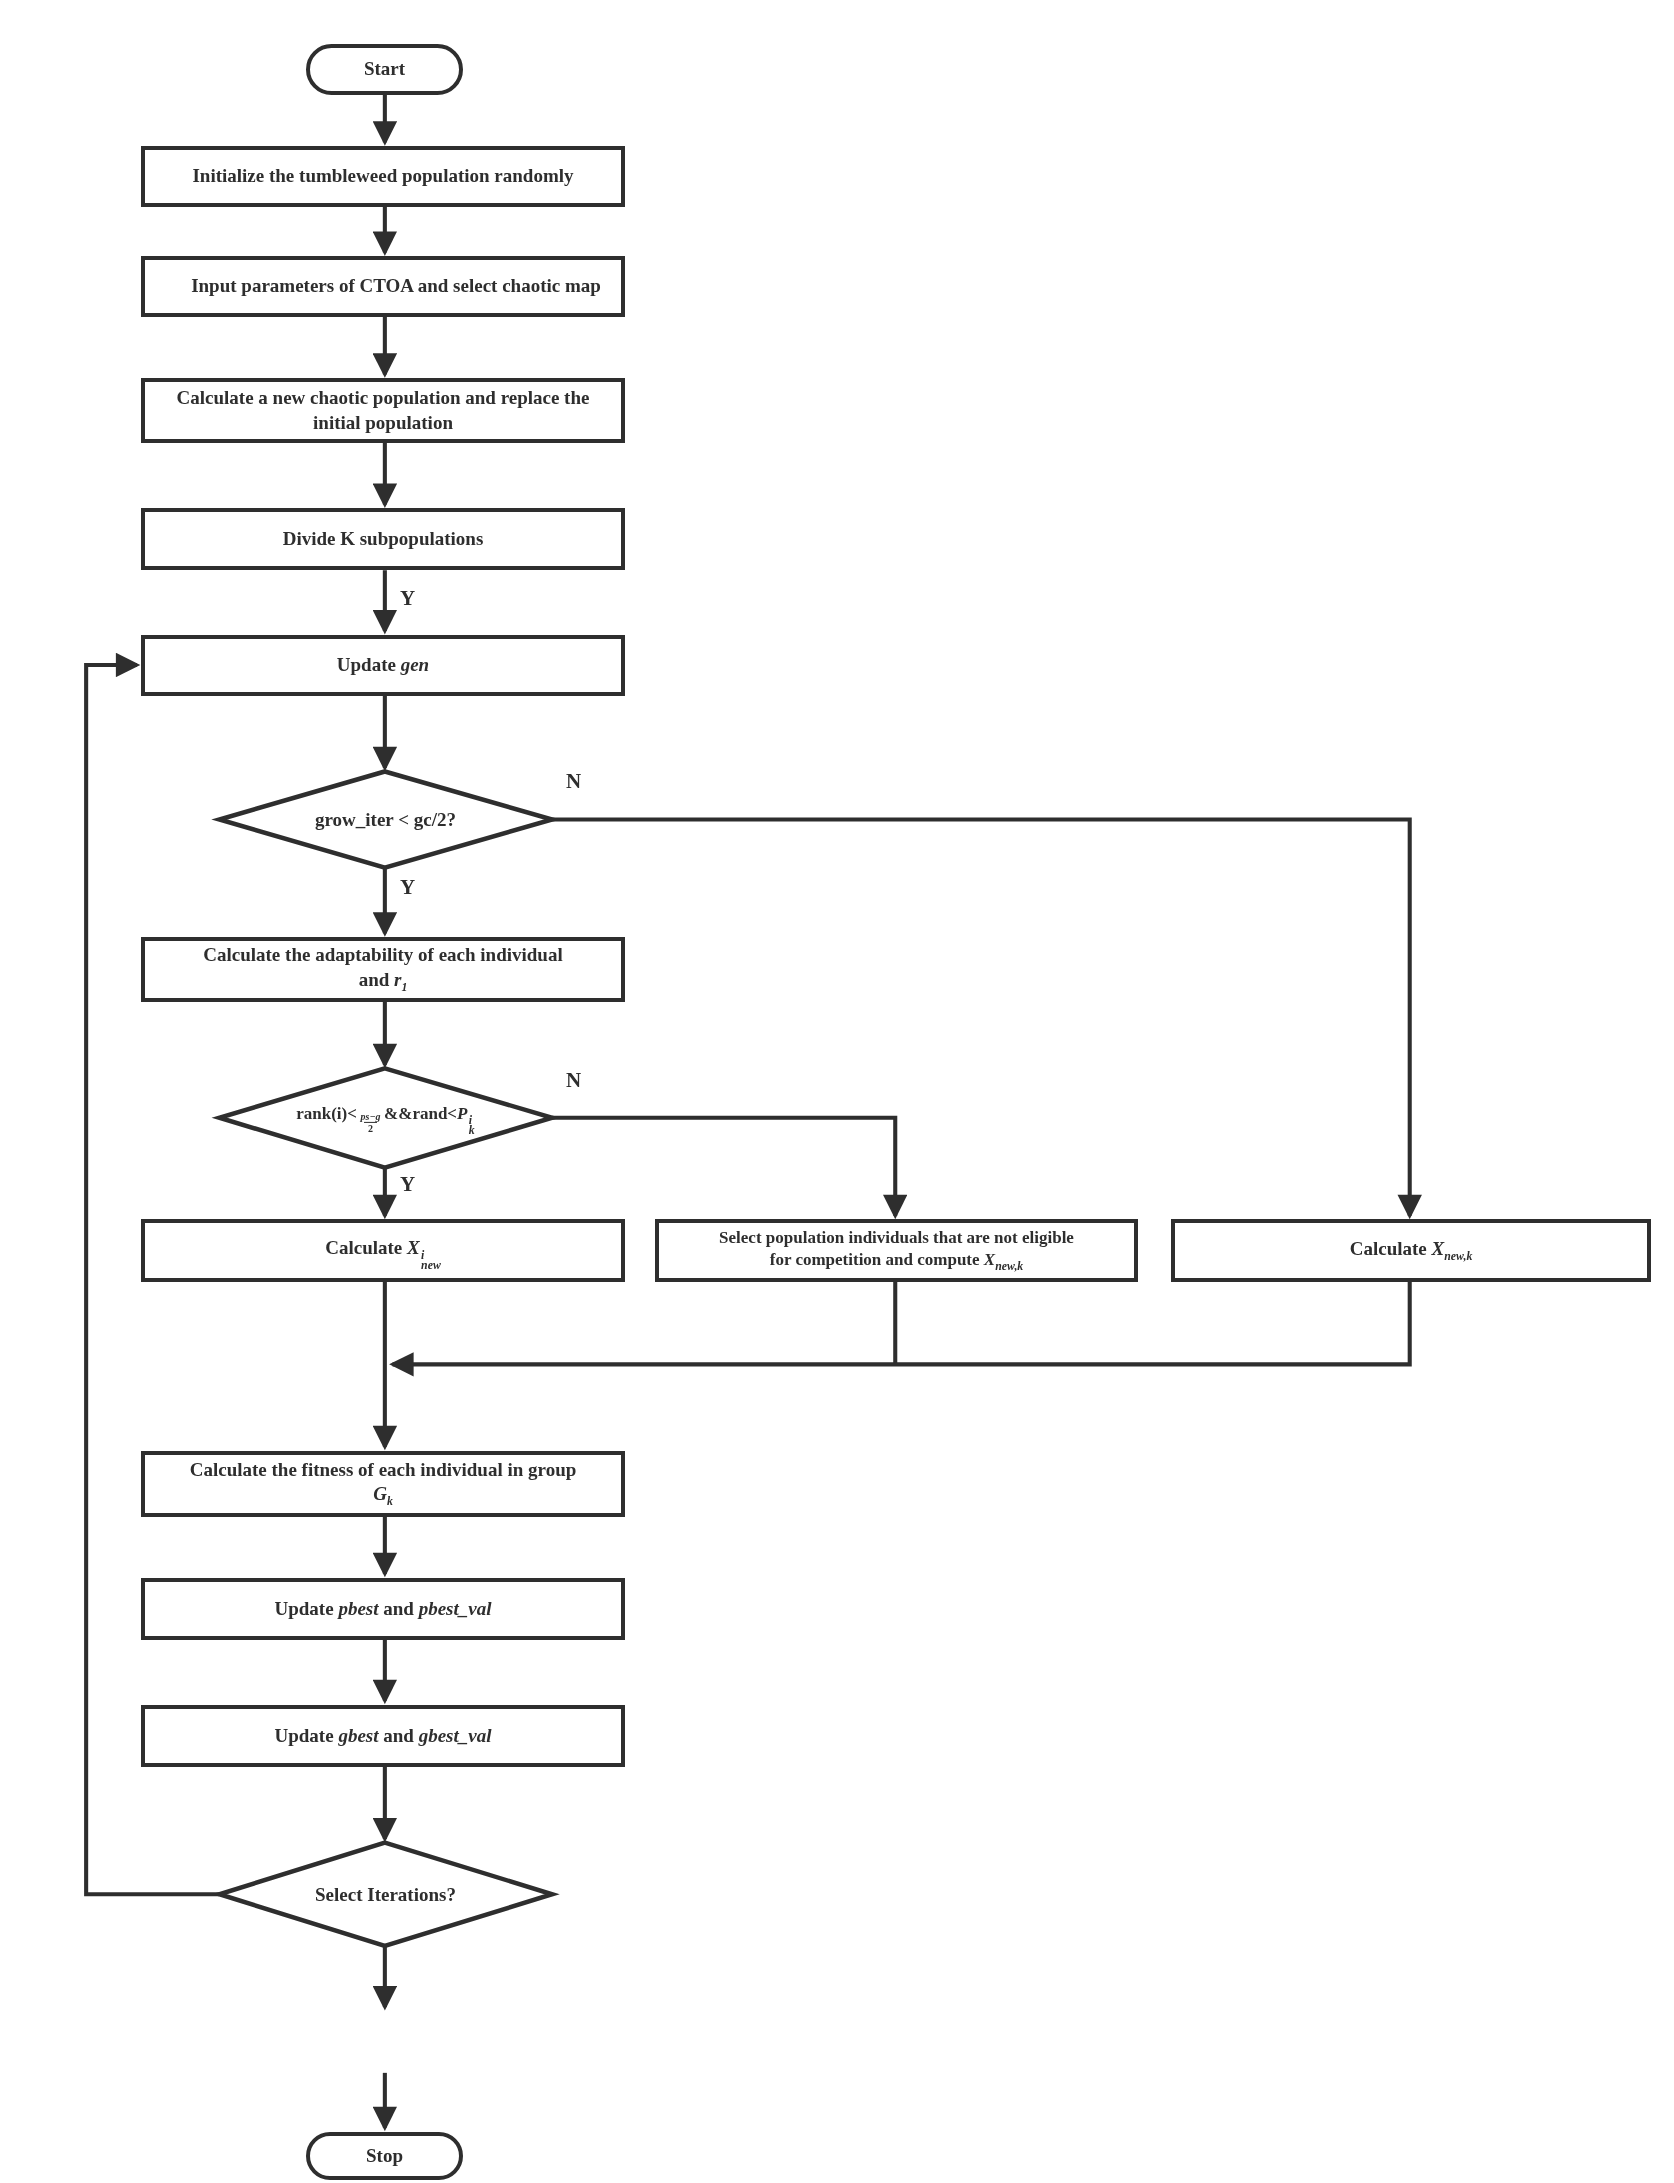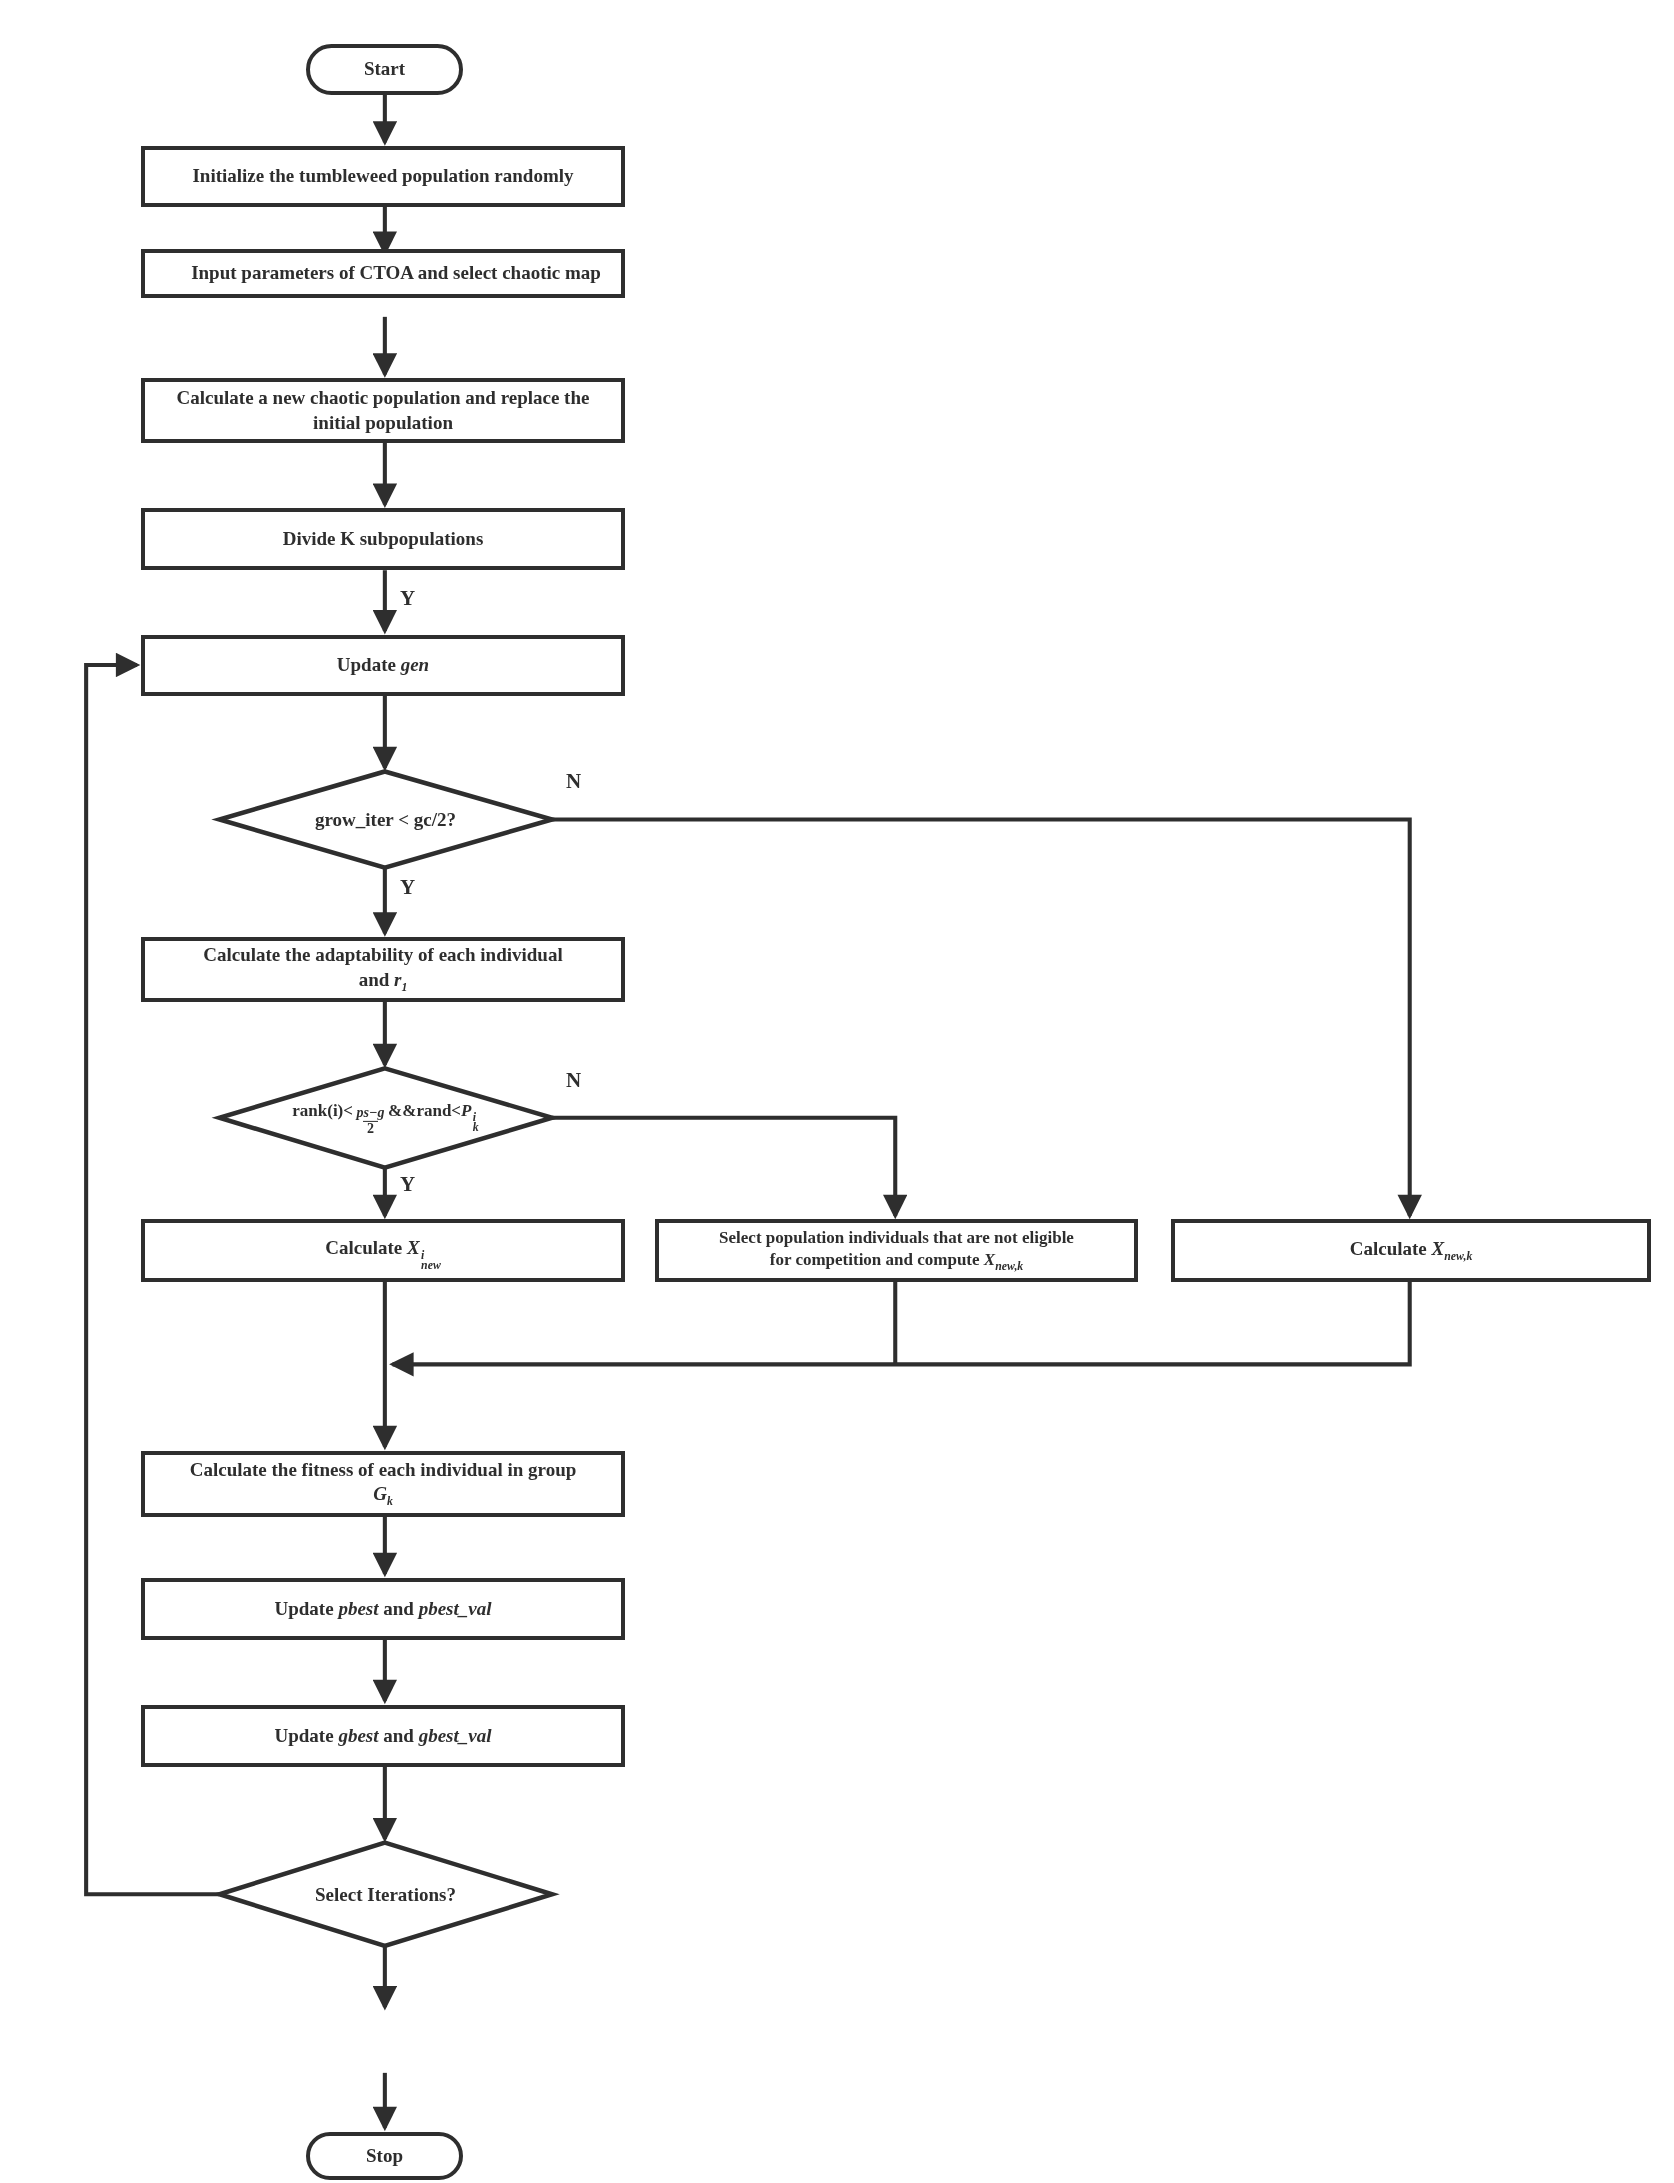--- a/index.html
+++ b/index.html
@@ -14,21 +14,21 @@
   .terminal{border-radius:26px;}
   .dlabel{position:absolute;z-index:3;display:flex;flex-direction:column;align-items:center;
           justify-content:center;text-align:center;font-weight:bold;font-size:19px;}
   .elabel{position:absolute;z-index:3;font-weight:bold;font-size:21px;}
   .small{font-size:17px;}
   .it{font-style:italic;}
   .sub{font-style:italic;font-size:11.8px;vertical-align:-5.4px;letter-spacing:0;}
   .ss{display:inline-flex;flex-direction:column;align-items:flex-start;font-style:italic;
       font-size:11.8px;line-height:0.85;transform:translateY(4.5px);margin-left:1.4px;}
   .frac{display:inline-flex;flex-direction:column;align-items:center;font-style:italic;
-        font-size:14px;line-height:1.05;margin:0 3.6px;transform:translateY(0.9px);text-align:center;}
+        font-size:10px;line-height:1.05;margin:0 3.6px;transform:translateY(0.9px);text-align:center;}
   .frac .den{border-top:1.8px solid var(--ink);padding:0.5px 3.6px 0;font-style:normal;}
   .line{display:block;}
 </style>
 </head>
 <body>
 
 <div id="canvas">
 
   <svg id="wires" width="1674" height="2183" viewBox="0 0 3693 4816">
     <defs>
@@ -66,21 +66,21 @@
   </svg>
 
   <div class="node terminal" style="left:306px;top:44px;width:157px;height:51px;">
       <span class="line"><span>Start</span></span>
     </div>
 
   <div class="node" style="left:141px;top:146px;width:484px;height:61px;">
       <span class="line"><span>Initialize the tumbleweed population randomly</span></span>
     </div>
 
-  <div class="node" style="left:141px;top:249px;width:484px;height:49px;padding-left:26px;">
+  <div class="node" style="left:141px;top:256px;width:484px;height:61px;padding-left:26px;">
       <span class="line"><span>Input parameters of CTOA and select chaotic map</span></span>
     </div>
 
   <div class="node" style="left:141px;top:508px;width:484px;height:62px;">
       <span class="line"><span>Divide K subpopulations</span></span>
     </div>
 
   <div class="node" style="left:141px;top:378px;width:484px;height:65px;">
       <span class="line"><span>Calculate a new chaotic population and replace the</span></span>
       <span class="line"><span>initial population</span></span>

